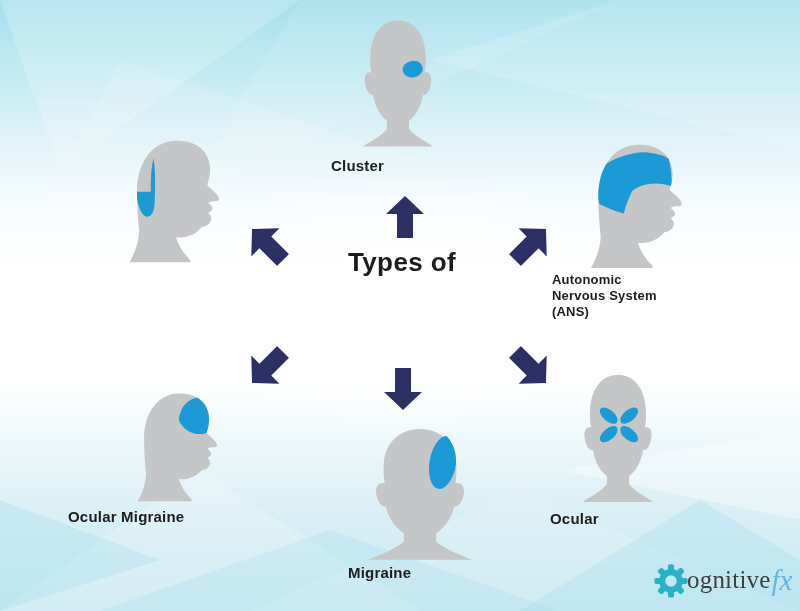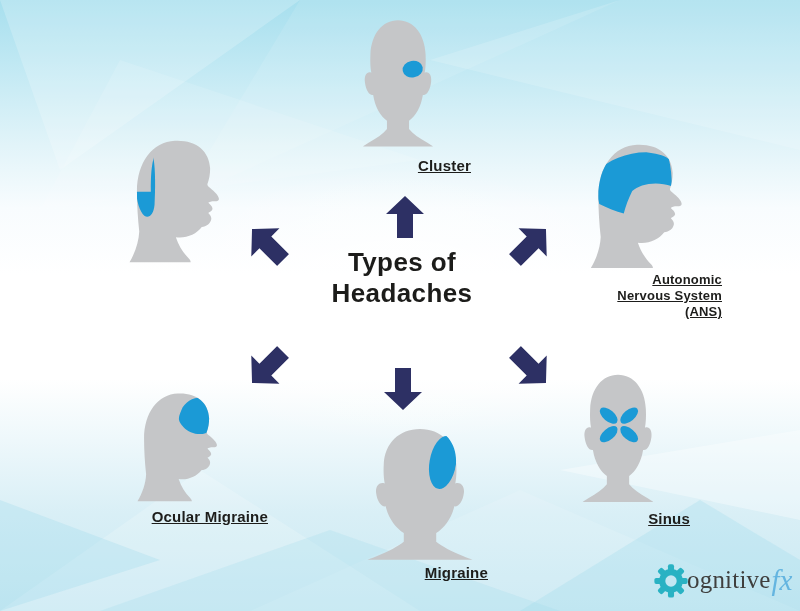--- a/index.html
+++ b/index.html
@@ -15,21 +15,21 @@
   #center-glow{
     position:absolute;left:150px;top:170px;width:500px;height:270px;
     background:radial-gradient(ellipse at center, rgba(255,255,255,.95) 0%, rgba(255,255,255,0) 72%);
     pointer-events:none;
   }
   .head-fill{fill:#c5c6c8;}
   .pain-fill{fill:#1b9ad6;}
   .arrow-fill{fill:#2d3064;}
   .label{
     position:absolute;color:#1d1d1b;font-weight:bold;font-size:15px;
-    text-align:right;letter-spacing:.2px;line-height:17px;text-decoration:underline;
+    text-align:left;letter-spacing:.2px;line-height:17px;
   }
   .label.small{font-size:13px;line-height:16px;white-space:pre-line;}
   #title{
     position:absolute;left:266px;top:247px;width:272px;
     color:#1c1c1a;font-weight:bold;font-size:26px;line-height:31px;
     text-align:center;letter-spacing:.4px;
   }
   .arrow-box{position:absolute;}
   #logo{
     position:absolute;left:652px;top:556px;width:145px;height:48px;
@@ -58,21 +58,20 @@
     <polygon points="250,611 520,490 800,611" fill="#ffffff" opacity="0.12"></polygon>
     <polygon points="520,611 700,500 800,560 800,611" fill="#9fdcec" opacity="0.30"></polygon>
     <polygon points="0,500 160,560 0,611" fill="#9fdcec" opacity="0.30"></polygon>
     <polygon points="100,611 330,530 560,611" fill="#9fdcec" opacity="0.25"></polygon>
     <polygon points="560,470 800,430 800,520" fill="#ffffff" opacity="0.35"></polygon>
   </svg>
   <div id="center-glow"></div>
 
   <div id="title">
     <div>Types of</div>
-    <div>Headaches</div>
   </div>
 
   <div class="arrow-box" style="left:386px;top:196px">
     <svg width="38" height="42" viewBox="0 0 38 42">
         <polygon class="arrow-fill" points="19,0 38,18 27,18 27,42 11,42 11,18 0,18"></polygon>
       </svg>
   </div>
   <div class="arrow-box" style="left:384px;top:364px;transform:rotate(180deg)">
     <svg width="38" height="42" viewBox="0 0 38 42">
         <polygon class="arrow-fill" points="19,0 38,18 27,18 27,42 11,42 11,18 0,18"></polygon>
@@ -156,21 +155,21 @@
          L88,140 C87,139 85,138 82,136 C73,131 66,126 62,121 L62,112
          C69,107 75,97 77,84 C81,85 85,79 86,70 C87,62 83,58 79,60
          C80,55 80.4,48 80,40 C79,18 67,3 50,3 Z"></path>
     <g>
       <ellipse class="pain-fill" cx="40" cy="47" rx="11.5" ry="6" transform="rotate(40 40 47)"></ellipse>
       <ellipse class="pain-fill" cx="62" cy="47" rx="11.5" ry="6" transform="rotate(-40 62 47)"></ellipse>
       <ellipse class="pain-fill" cx="40" cy="67" rx="11.5" ry="6" transform="rotate(-40 40 67)"></ellipse>
       <ellipse class="pain-fill" cx="62" cy="67" rx="11.5" ry="6" transform="rotate(40 62 67)"></ellipse>
     </g>
   </svg>
-  <div class="label" style="left:550px;top:510px;width:140px">Sinus</div>
+  <div class="label" style="left:550px;top:510px;width:140px">Ocular</div>
 
   <svg class="abs" style="left:358px;top:426px" width="124" height="134" viewBox="0 0 130 140">
     <defs>
         <clipPath id="clipMig">
       <path d="M65,3 C43,3 28,18 27,40 C26.5,48 27,55 28,60 C23,58 18,62 19,70
          C20,79 25,85 29,84 C32,97 40,107 48,112 L48,121 C42,126 32,131 20,136
          C16,138 12,139 10,140 L120,140 C118,139 114,138 110,136 C98,131 88,126 82,121
          L82,112 C90,107 98,97 101,84 C105,85 110,79 111,70 C112,62 107,58 102,60
          C103,55 103.5,48 103,40 C102,18 87,3 65,3 Z"></path>
     </clipPath>

